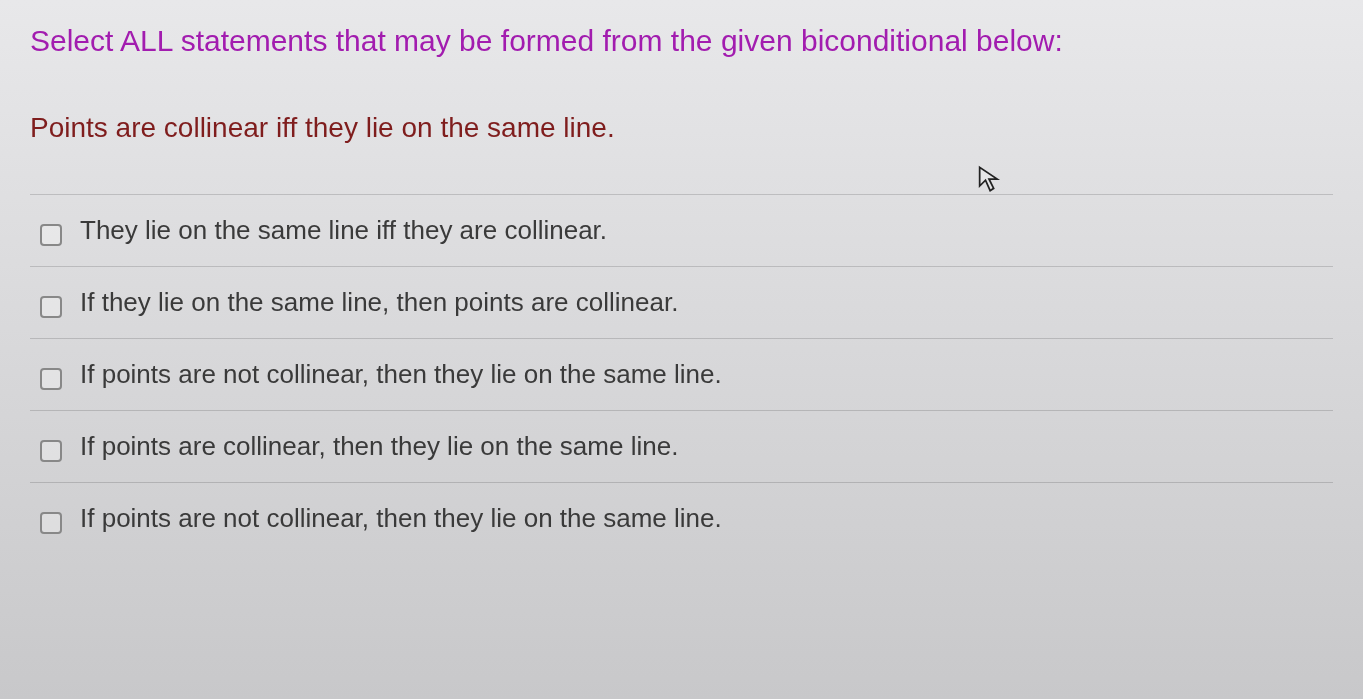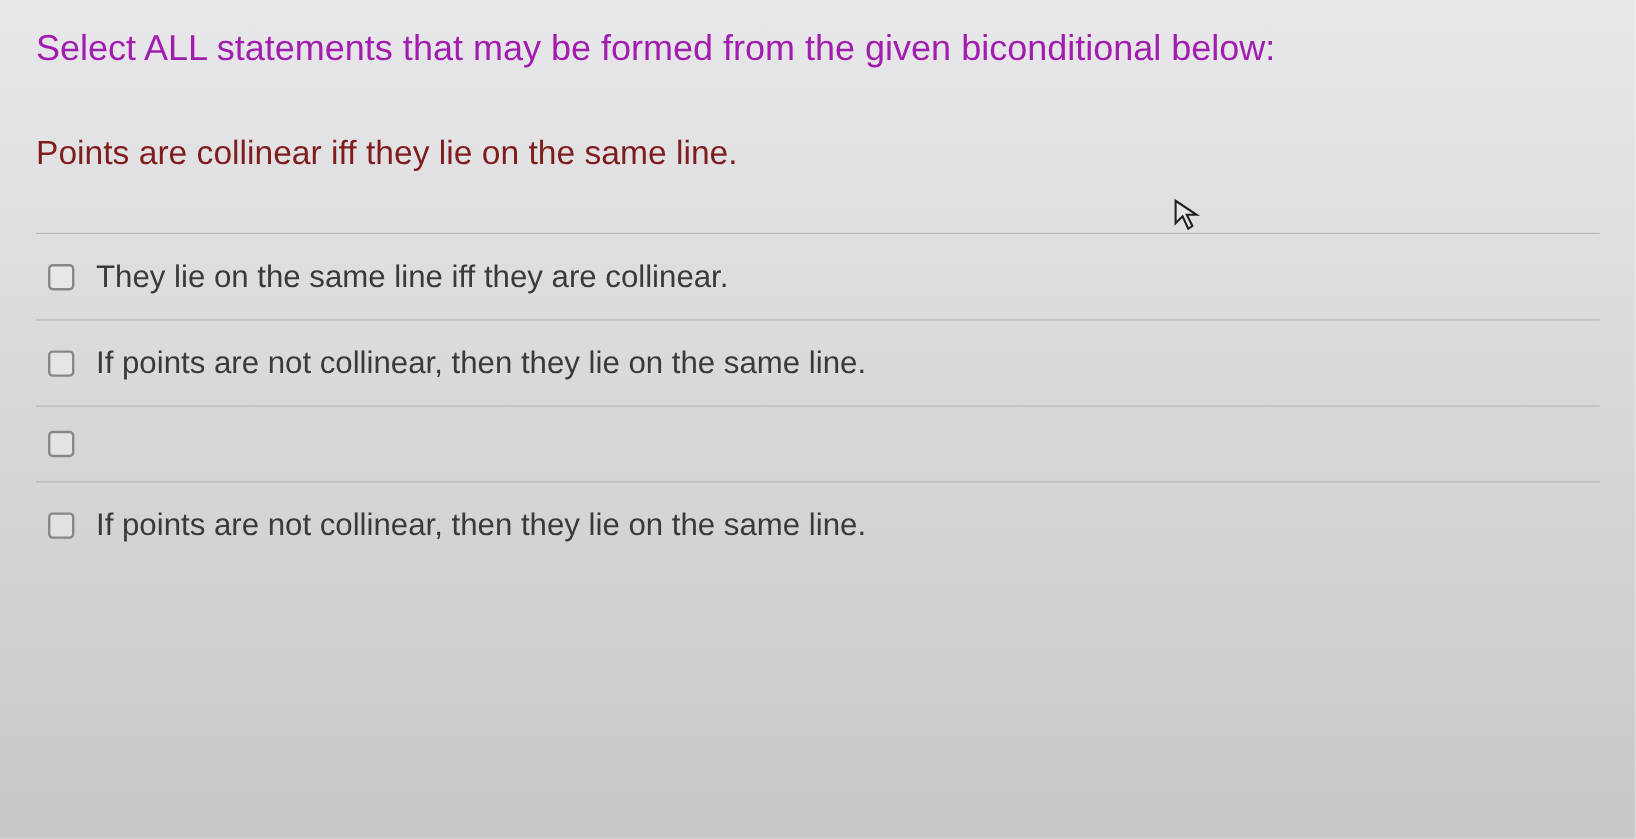--- a/index.html
+++ b/index.html
@@ -28,21 +28,21 @@
       font-size: 28px;
       color: #7f1d1d;
       margin-bottom: 50px;
       font-weight: 400;
     }
     .options {
       border-top: 1px solid rgba(0,0,0,0.15);
     }
     .option-row {
       display: flex;
-      align-items: center;
+      align-items: flex-end;
       padding: 20px 10px;
       border-bottom: 1px solid rgba(0,0,0,0.15);
       gap: 18px;
     }
     .option-row:last-child {
       border-bottom: none;
     }
     .checkbox {
       width: 22px;
       height: 22px;
@@ -81,22 +81,27 @@
   </svg>
 </div>
 
 <div class="options">
   <div class="option-row">
     <div class="checkbox"></div>
     <div class="option-text">They lie on the same line iff they are collinear.</div>
   </div>
   <div class="option-row">
     <div class="checkbox"></div>
+    <div class="option-text">If they lie on the same line, then points are collinear.</div>
+  </div>
+  <div class="option-row">
+    <div class="checkbox"></div>
     <div class="option-text">If points are not collinear, then they lie on the same line.</div>
   </div>
   <div class="option-row">
     <div class="checkbox"></div>
+    <div class="option-text">If points are collinear, then they lie on the same line.</div>
   </div>
   <div class="option-row">
     <div class="checkbox"></div>
     <div class="option-text">If points are not collinear, then they lie on the same line.</div>
   </div>
 </div>
 
 </body></html>

